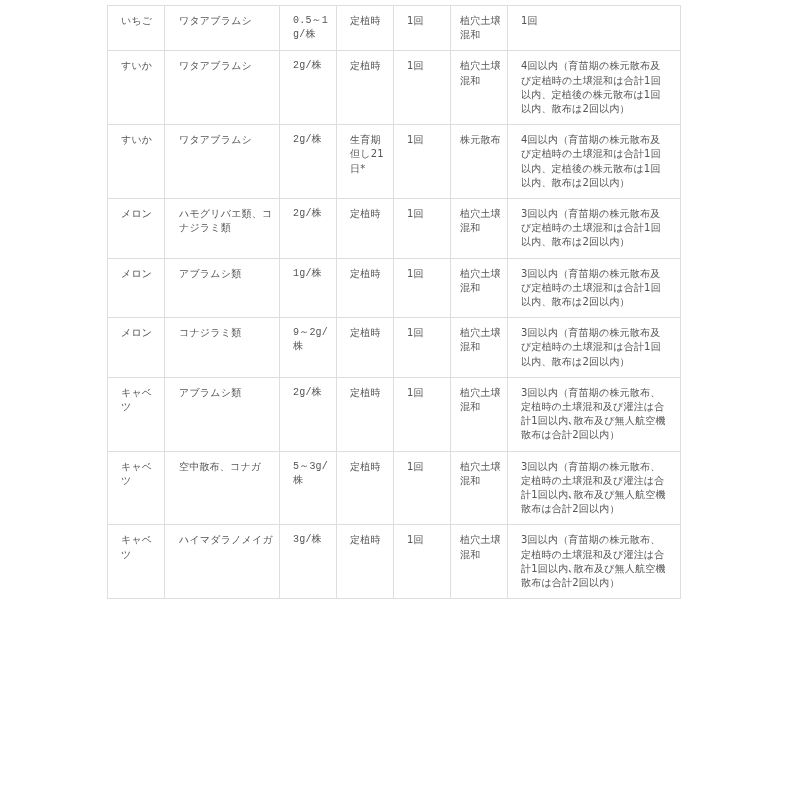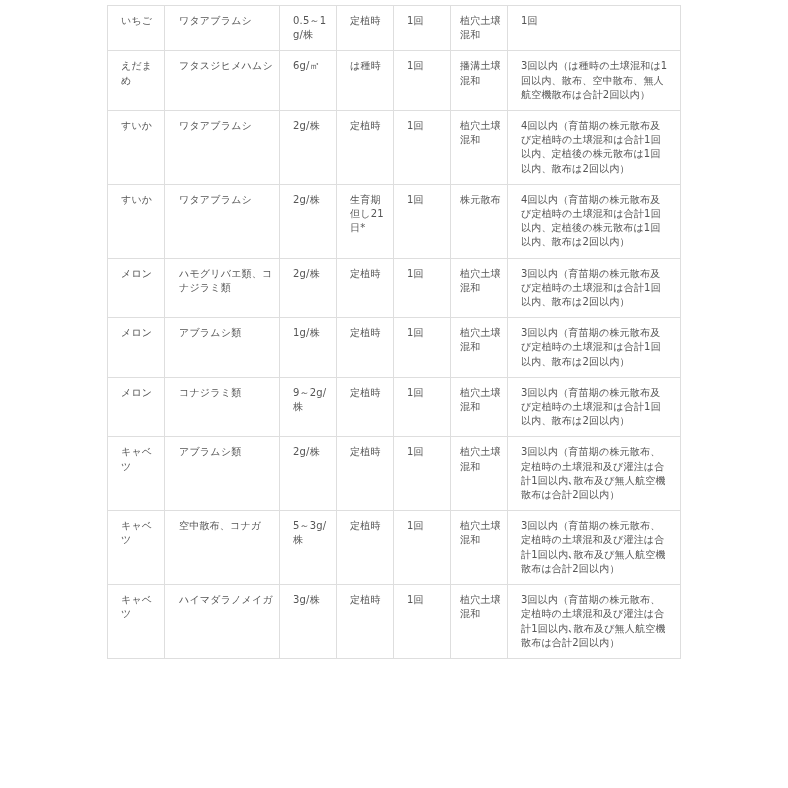--- a/index.html
+++ b/index.html
@@ -44,21 +44,21 @@
       border-top: none;
     }
     col.c1 { width: 57px; }
     col.c2 { width: 115px; }
     col.c3 { width: 57px; }
     col.c4 { width: 57px; }
     col.c5 { width: 57px; }
     col.c6 { width: 57px; }
     col.c7 { width: 173px; }
     td.crop, td.timing { padding-left: 13px; }
-    td.c-rate { padding-left: 13px; }
+    td.c-rate { padding-left: 13px; font-family: Liberation Mono, monospace; }
     td.c-count { padding-left: 13px; }
     td.c-method { padding-left: 9px; }
     td.c-total { padding-left: 13px; padding-right: 10px; }
   </style>
 </head>
 <body>
 
 <div class="table-wrap">
   <table>
     <colgroup>
@@ -81,29 +81,20 @@
           <td></td>
         </tr>
         <tr>
     <td class="crop">いちご</td>
     <td class="pest">ワタアブラムシ</td>
     <td class="c-rate">0.5～1g/株</td>
     <td class="timing">定植時</td>
     <td class="c-count">1回</td>
     <td class="c-method">植穴土壌混和</td>
     <td class="c-total">1回</td>
-  </tr>
-        <tr>
-    <td class="crop">えだまめ</td>
-    <td class="pest">フタスジヒメハムシ</td>
-    <td class="c-rate">6g/㎡</td>
-    <td class="timing">は種時</td>
-    <td class="c-count">1回</td>
-    <td class="c-method">播溝土壌混和</td>
-    <td class="c-total">3回以内（は種時の土壌混和は1回以内、散布、空中散布、無人航空機散布は合計2回以内）</td>
   </tr>
         <tr>
     <td class="crop">すいか</td>
     <td class="pest">ワタアブラムシ</td>
     <td class="c-rate">2g/株</td>
     <td class="timing">定植時</td>
     <td class="c-count">1回</td>
     <td class="c-method">植穴土壌混和</td>
     <td class="c-total">4回以内（育苗期の株元散布及び定植時の土壌混和は合計1回以内、定植後の株元散布は1回以内、散布は2回以内）</td>
   </tr>

